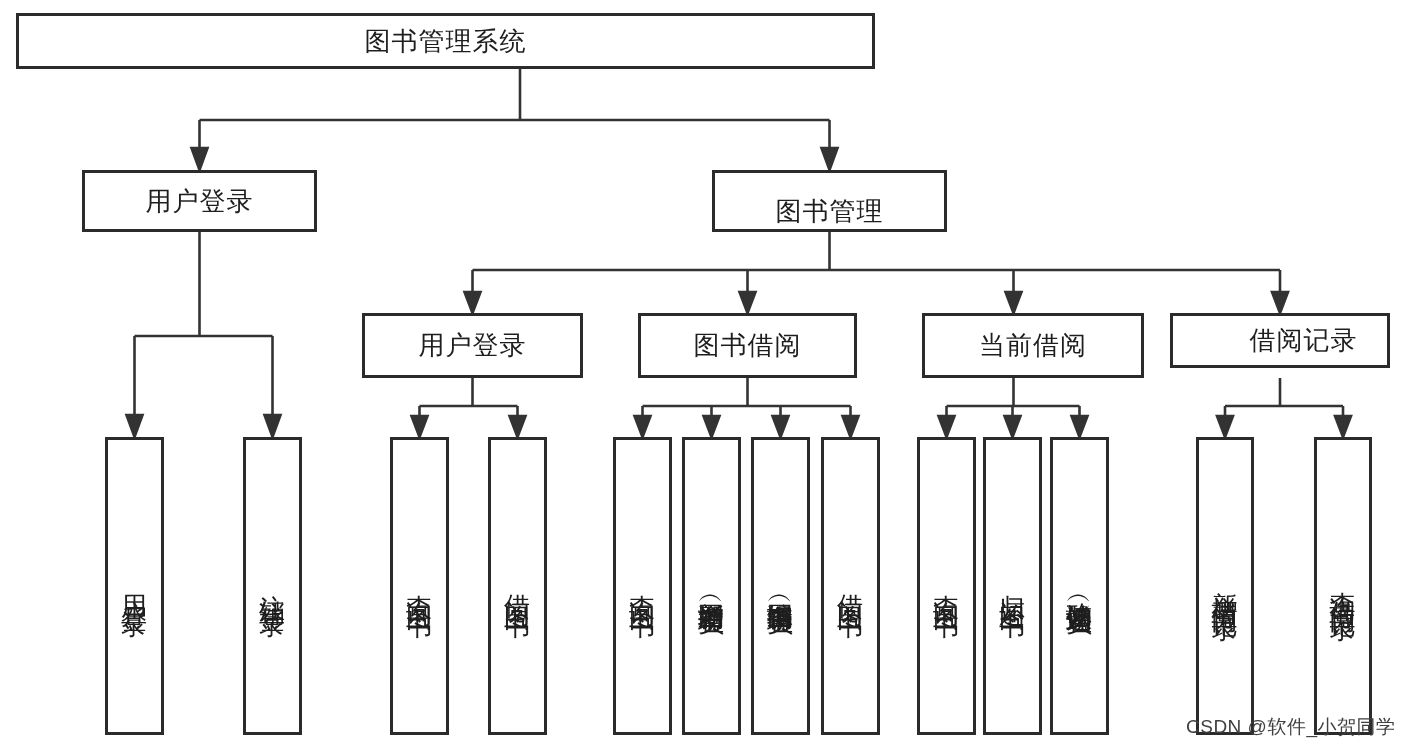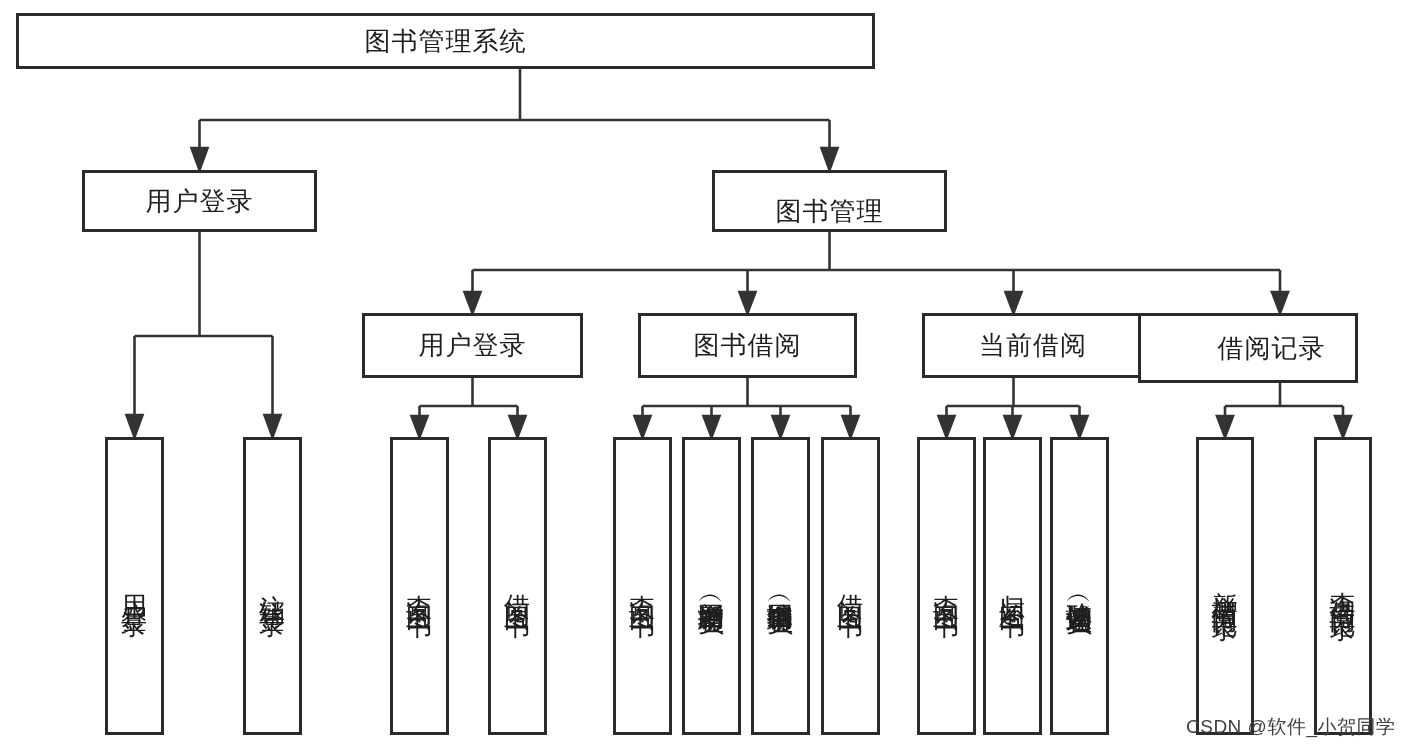--- a/index.html
+++ b/index.html
@@ -33,21 +33,21 @@
     letter-spacing: 1px;
     color: #1e1e1e;
   }
   
   #box-root       { left: 16px;  top: 13px;  width: 859px; height: 56px; }
   #box-userlogin  { left: 82px;  top: 170px; width: 235px;  height: 62px; }
   #box-bookmgmt   { left: 712px; top: 170px; width: 235px;  height: 62px; align-items: flex-end; }
   #box-newbook    { left: 362px; top: 313px; width: 221px;  height: 65px; }
   #box-borrow     { left: 638px; top: 313px; width: 219px;  height: 65px; }
   #box-current    { left: 902px; top: 313px; width: 222px;  height: 65px; margin-left: 20px; }
-  #box-record     { left: 1138px;top: 313px; width: 220px;  height: 70px; padding-left: 47px; }
+  #box-record     { left: 1170px;top: 313px; width: 220px;  height: 55px; padding-left: 47px; }
 
   
   .leaf {
     position: absolute;
     top: 437px;
     height: 298px;
     width: 59px;
     box-sizing: border-box;
     border: 3px solid #2b2b2b;
     background: #ffffff;

